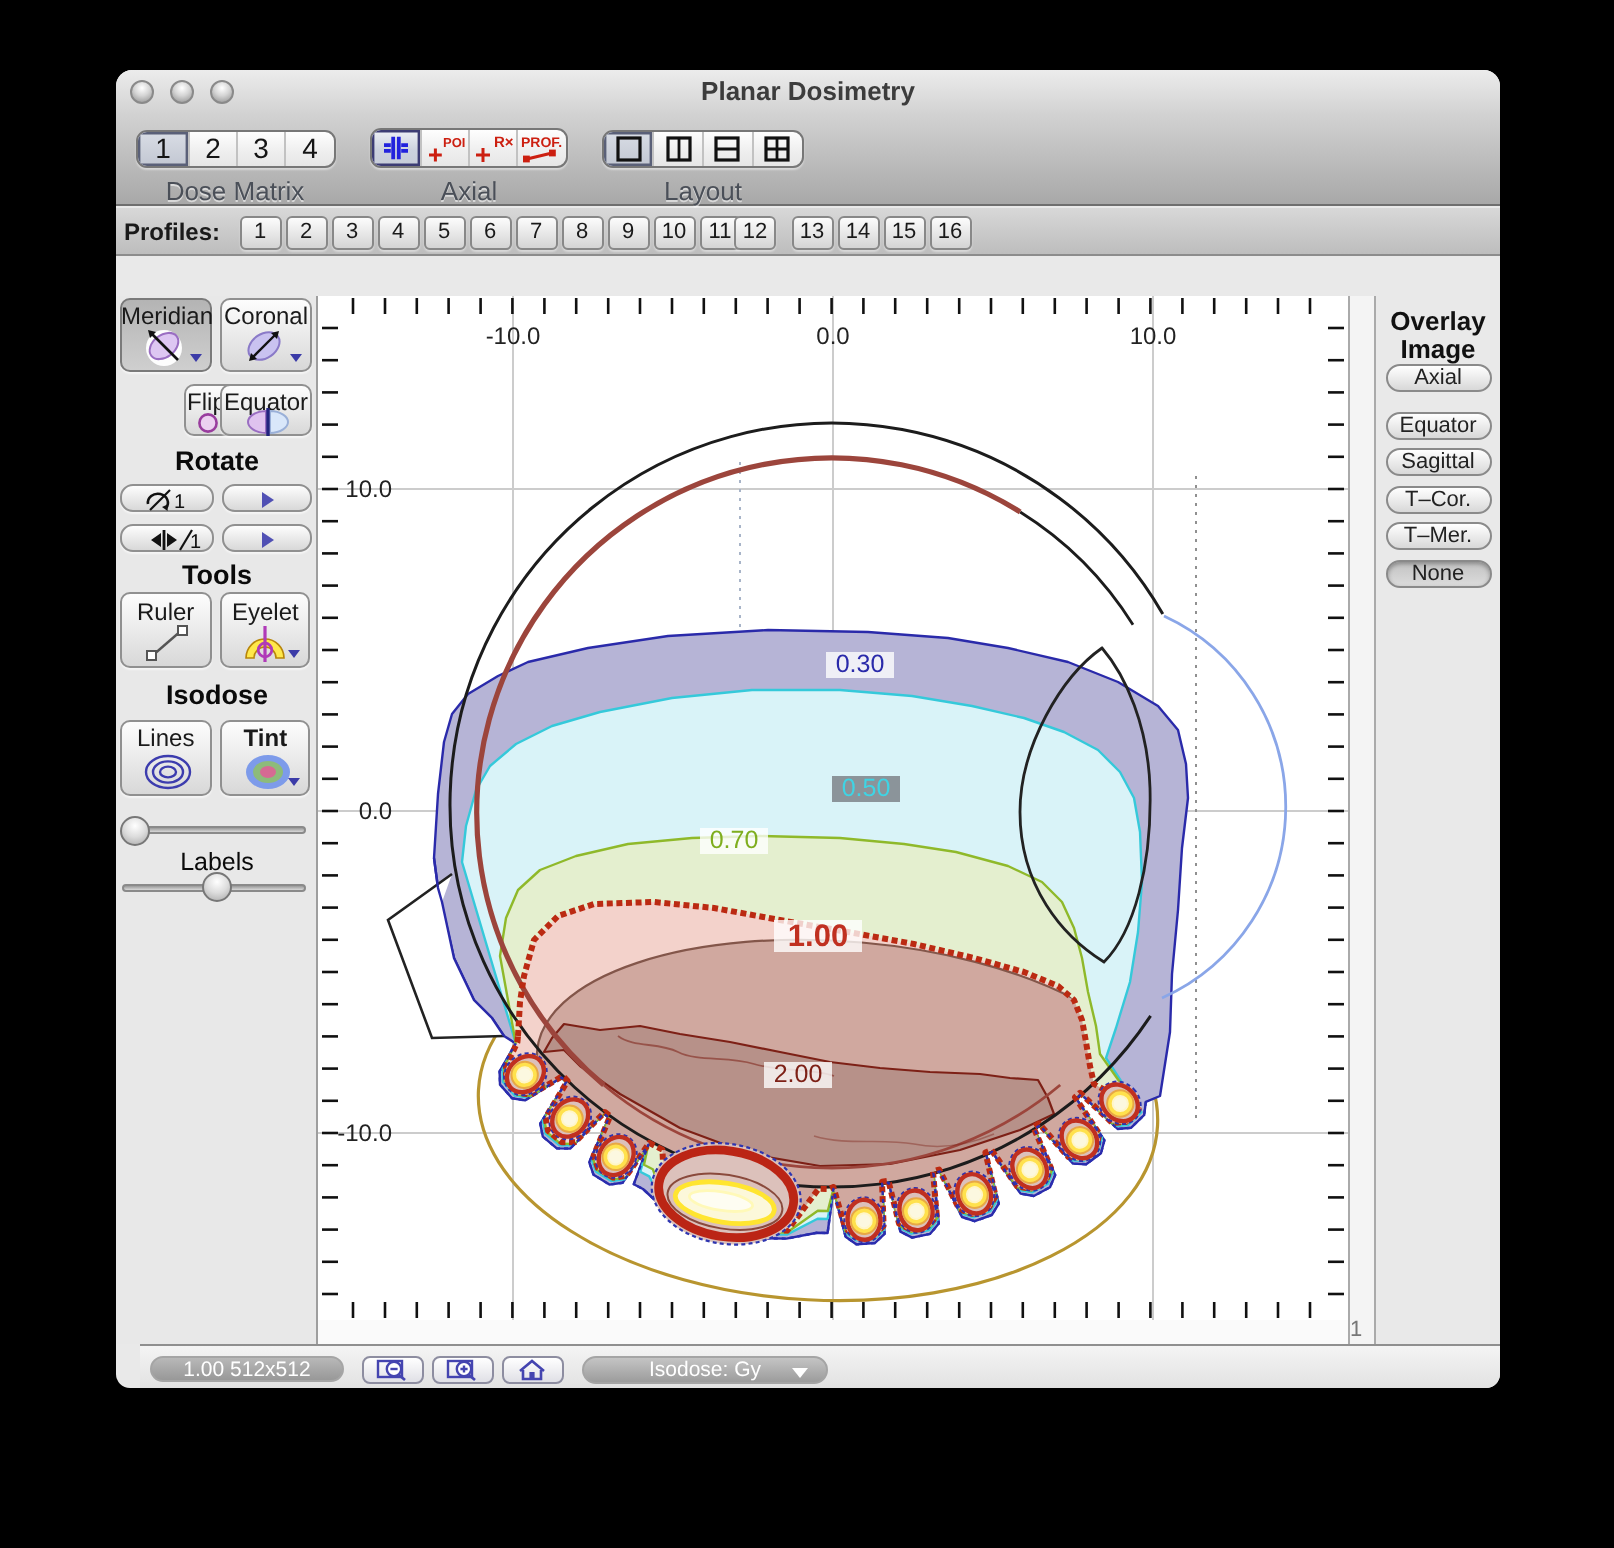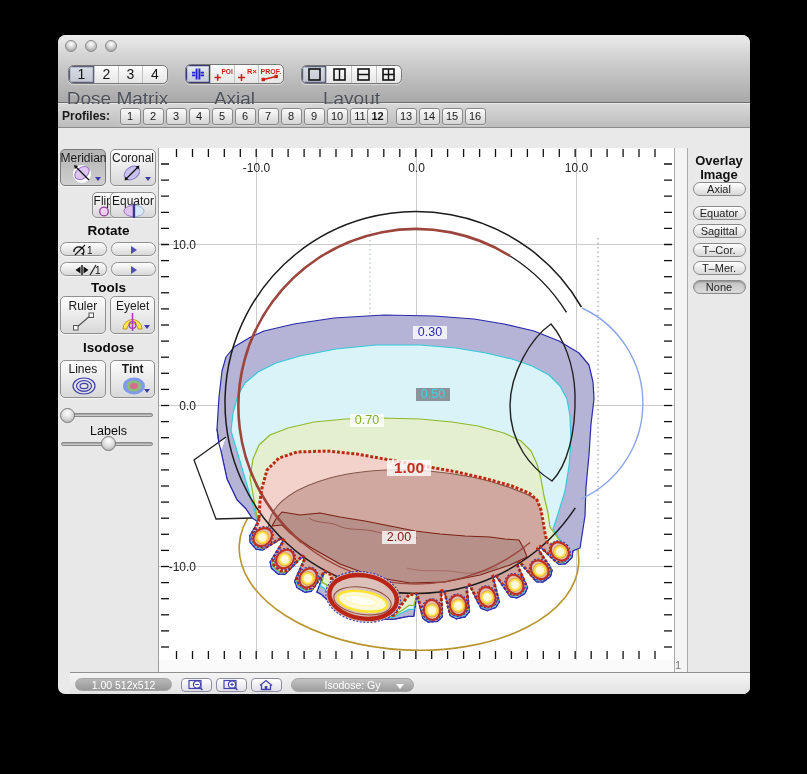--- a/index.html
+++ b/index.html
@@ -1,20 +1,20 @@
 <!DOCTYPE html>
 <html><head><meta charset="utf-8"><style>
 html,body{margin:0;padding:0;background:#000;width:807px;height:774px;overflow:hidden;}
 *{box-sizing:border-box;font-family:"Liberation Sans",sans-serif;}
 #win{position:absolute;left:58px;top:35px;width:692px;height:659px;border-radius:8px 8px 7px 7px;overflow:hidden;background:#e9e9e9;box-shadow:0 16px 38px rgba(0,0,0,0.9);}
 #titlebar{position:absolute;left:0;top:0;width:692px;height:22px;background:linear-gradient(#ececec,#d2d2d2);}
 #title{position:absolute;left:0;top:3px;width:692px;text-align:center;font-size:13px;font-weight:bold;color:#3c3c3c;}
 .tl{position:absolute;top:5px;width:12px;height:12px;border-radius:50%;border:1px solid #8a8a8a;background:radial-gradient(circle at 50% 30%,#ffffff,#d5d5d5 45%,#9a9a9a 90%);}
 #toolbar{position:absolute;left:0;top:22px;width:692px;height:46px;background:linear-gradient(#d2d2d2,#a8a8a8);border-bottom:1px solid #6e6e6e;}
-.tlabel{position:absolute;font-size:19px;color:#4a4f58;text-shadow:0 1px 0 rgba(255,255,255,0.55);text-align:center;}
+.tlabel{position:absolute;font-size:13px;color:#4a4f58;text-shadow:0 1px 0 rgba(255,255,255,0.55);text-align:center;}
 .seg{position:absolute;display:flex;border:1px solid #777;border-radius:5.5px;overflow:hidden;background:linear-gradient(#fefefe,#efefef 55%,#e6e6e6);box-shadow:0 1px 1px rgba(255,255,255,0.45);}
 .seg>div{border-right:1px solid #c2c2c2;display:flex;align-items:center;justify-content:center;font-size:14px;color:#141414;}
 .seg>div:last-child{border-right:none;}
 .seg>div.sel{background:linear-gradient(#d9dde5,#c2c7d2);box-shadow:inset 0 0 0 1.2px #5a6078;}
 .seg>div.selb{background:linear-gradient(#eef1f6,#ccd2de 55%,#c6ccd8);box-shadow:inset 0 0 0 1.2px #3c3c74;}
 #profbar{position:absolute;left:0;top:69px;width:692px;height:24px;background:linear-gradient(#d8d8d8,#bdbdbd);border-bottom:1px solid #8c8c8c;}
 #profbar .lab{position:absolute;left:4px;top:5px;font-size:12px;font-weight:bold;color:#1a1a1a;}
 .pbtn{position:absolute;top:3.5px;width:21px;height:17px;border:1px solid #888;border-radius:3px;background:linear-gradient(#fcfcfc,#d4d4d4);font-size:11px;color:#1a1a1a;text-align:center;line-height:15px;box-shadow:0 1px 1px rgba(255,255,255,0.4);}
 #statusrow{position:absolute;left:0;top:94px;width:692px;height:18px;background:#d8d8d8;border-bottom:1px solid #8e8e8e;font-size:11px;color:#222;padding:2.5px 0 0 4px;}
 #lsb{position:absolute;left:0;top:113px;width:101px;height:524px;background:#e8e8e8;border-right:1px solid #9e9e9e;}
@@ -34,20 +34,21 @@
 .shead{position:absolute;width:101px;text-align:center;font-size:13.5px;font-weight:bold;color:#0a0a0a;}
 .slider{position:absolute;height:4px;border-radius:2px;background:linear-gradient(#9a9a9a,#d8d8d8);border:1px solid #8a8a8a;}
 .knob{position:absolute;width:15px;height:15px;border-radius:50%;border:1px solid #777;background:radial-gradient(circle at 50% 30%,#fff,#dcdcdc 50%,#a8a8a8);}
 .tri{width:0;height:0;border-left:3.5px solid transparent;border-right:3.5px solid transparent;border-top:4.5px solid #3b3ba8;position:absolute;}
 </style></head><body>
 <div id="win">
 <div id="titlebar">
  <div class="tl" style="left:7px;"></div>
       <div class="tl" style="left:27px;"></div>
       <div class="tl" style="left:47px;"></div>
+ <div id="title">Planar Dosimetry</div>
 </div>
 <div id="toolbar">
  <div class="seg" style="left:10px;top:7.5px;width:100px;height:19px;">
   <div class="sel" style="width:26px;">1</div>
         <div style="width:24px;">2</div>
         <div style="width:24px;">3</div>
         <div style="width:24px;">4</div>
  </div>
  <div class="tlabel" style="left:8px;top:31px;width:103px;">Dose Matrix</div>
  <div class="seg" style="left:126.5px;top:7px;width:99px;height:20px;">
@@ -112,21 +113,21 @@
  <div class="pbtn" style="left:84.5px;">2</div>
  <div class="pbtn" style="left:107.5px;">3</div>
  <div class="pbtn" style="left:130.5px;">4</div>
  <div class="pbtn" style="left:153.5px;">5</div>
  <div class="pbtn" style="left:176.5px;">6</div>
  <div class="pbtn" style="left:199.5px;">7</div>
  <div class="pbtn" style="left:222.5px;">8</div>
  <div class="pbtn" style="left:245.5px;">9</div>
  <div class="pbtn" style="left:268.5px;">10</div>
  <div class="pbtn" style="left:291.5px;">11</div>
- <div class="pbtn" style="left:309px;font-weight:bold;">12</div>
+ <div class="pbtn" style="left:309px;">12</div>
  <div class="pbtn" style="left:337.5px;">13</div>
  <div class="pbtn" style="left:360.5px;">14</div>
  <div class="pbtn" style="left:383.5px;">15</div>
  <div class="pbtn" style="left:406.5px;">16</div>
 </div>
 <div id="lsb"></div>
 
 <div class="sbtn" style="left:1.5px;top:113.7px;width:46.8px;height:37px;background:linear-gradient(#b4b4b4,#cfcfcf);border-color:#7a7a7a;">
  <div class="cap">Meridian</div>
  <svg width="30" height="22" style="position:absolute;left:8px;top:13px;">

